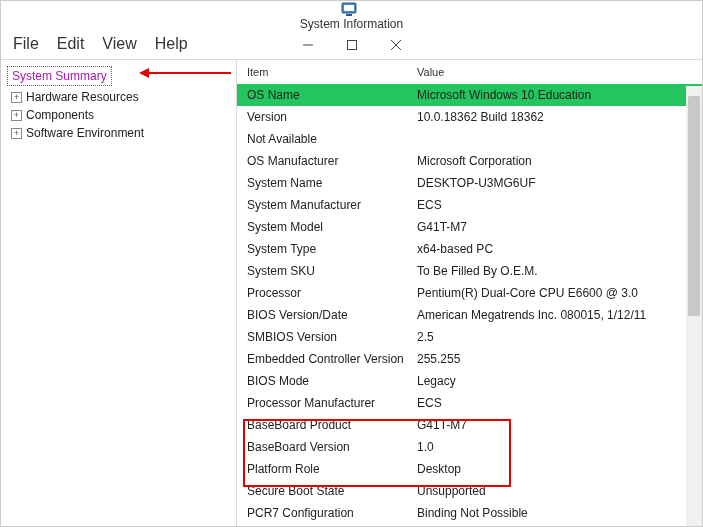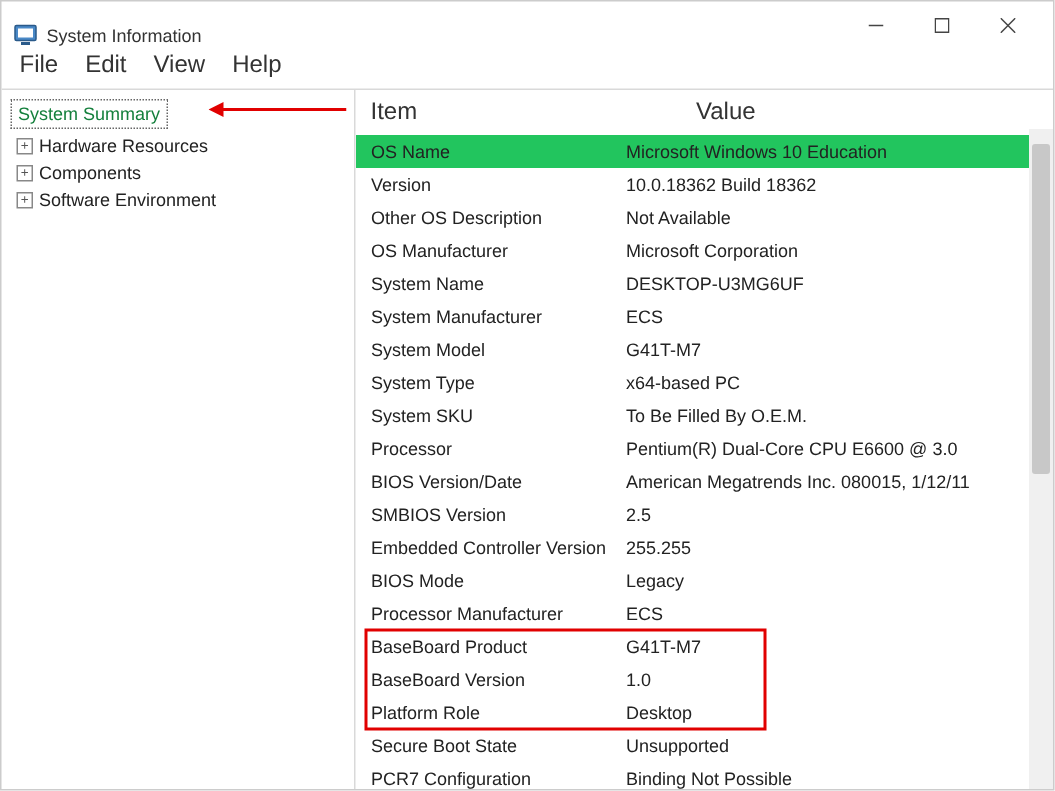--- a/index.html
+++ b/index.html
@@ -7,24 +7,25 @@
     font-family: "Segoe UI", Tahoma, sans-serif;
     font-size: 12px;
     background: #fff;
     width: 703px;
     height: 527px;
     overflow: hidden;
     border: 1px solid #ccc;
   }
   .titlebar {
     display: flex;
-    align-items: flex-end;
+    align-items: center;
     height: 30px;
     padding: 0 8px;
     color: #555;
+    flex-direction: column;
   }
   .titlebar .app-icon {
     width: 16px; height: 16px;
     margin-right: 6px;
     display: inline-flex;
     align-items: center;
     justify-content: center;
   }
   .titlebar .title { flex: 0 0 auto; font-size: 12px; color: #333; }
   .titlebar .spacer { flex: 1; }
@@ -47,21 +48,21 @@
     display: flex;
     height: calc(100% - 30px - 22px);
   }
   .tree-pane {
     width: 236px;
     border-right: 1px solid #d9d9d9;
     padding: 6px 6px;
     position: relative;
   }
   .tree-root {
-    color: #15803d;
+    color: #a21caf;
     padding: 2px 4px;
     border: 1px dotted #666;
     display: inline-block;
     margin-bottom: 2px;
   }
   .tree-children { margin-left: 4px; }
   .tree-node {
     display: flex;
     align-items: center;
     gap: 4px;
@@ -88,22 +89,21 @@
   }
   .details-pane {
     flex: 1;
     position: relative;
     overflow: hidden;
   }
   .details-header {
     display: flex;
     padding: 6px 10px 6px 10px;
     color: #333;
-    font-size: 16px;
-    gap: 47px;
+    font-size: 11px;
   }
   .col-item { width: 170px; }
   .col-value { flex: 1; }
   .rows {
     overflow-y: auto;
     height: calc(100% - 26px);
   }
   .row {
     display: flex;
     padding: 2px 10px;
@@ -207,21 +207,20 @@
     <div class="rows" id="rows">
         <div class="row selected">
           <div class="c1">OS Name</div>
           <div class="c2">Microsoft Windows 10 Education</div>
         </div>
         <div class="row">
           <div class="c1">Version</div>
           <div class="c2">10.0.18362 Build 18362</div>
         </div>
         <div class="row">
-          <div class="c1">Other OS Description</div>
           <div class="c2">Not Available</div>
         </div>
         <div class="row">
           <div class="c1">OS Manufacturer</div>
           <div class="c2">Microsoft Corporation</div>
         </div>
         <div class="row">
           <div class="c1">System Name</div>
           <div class="c2">DESKTOP-U3MG6UF</div>
         </div>

